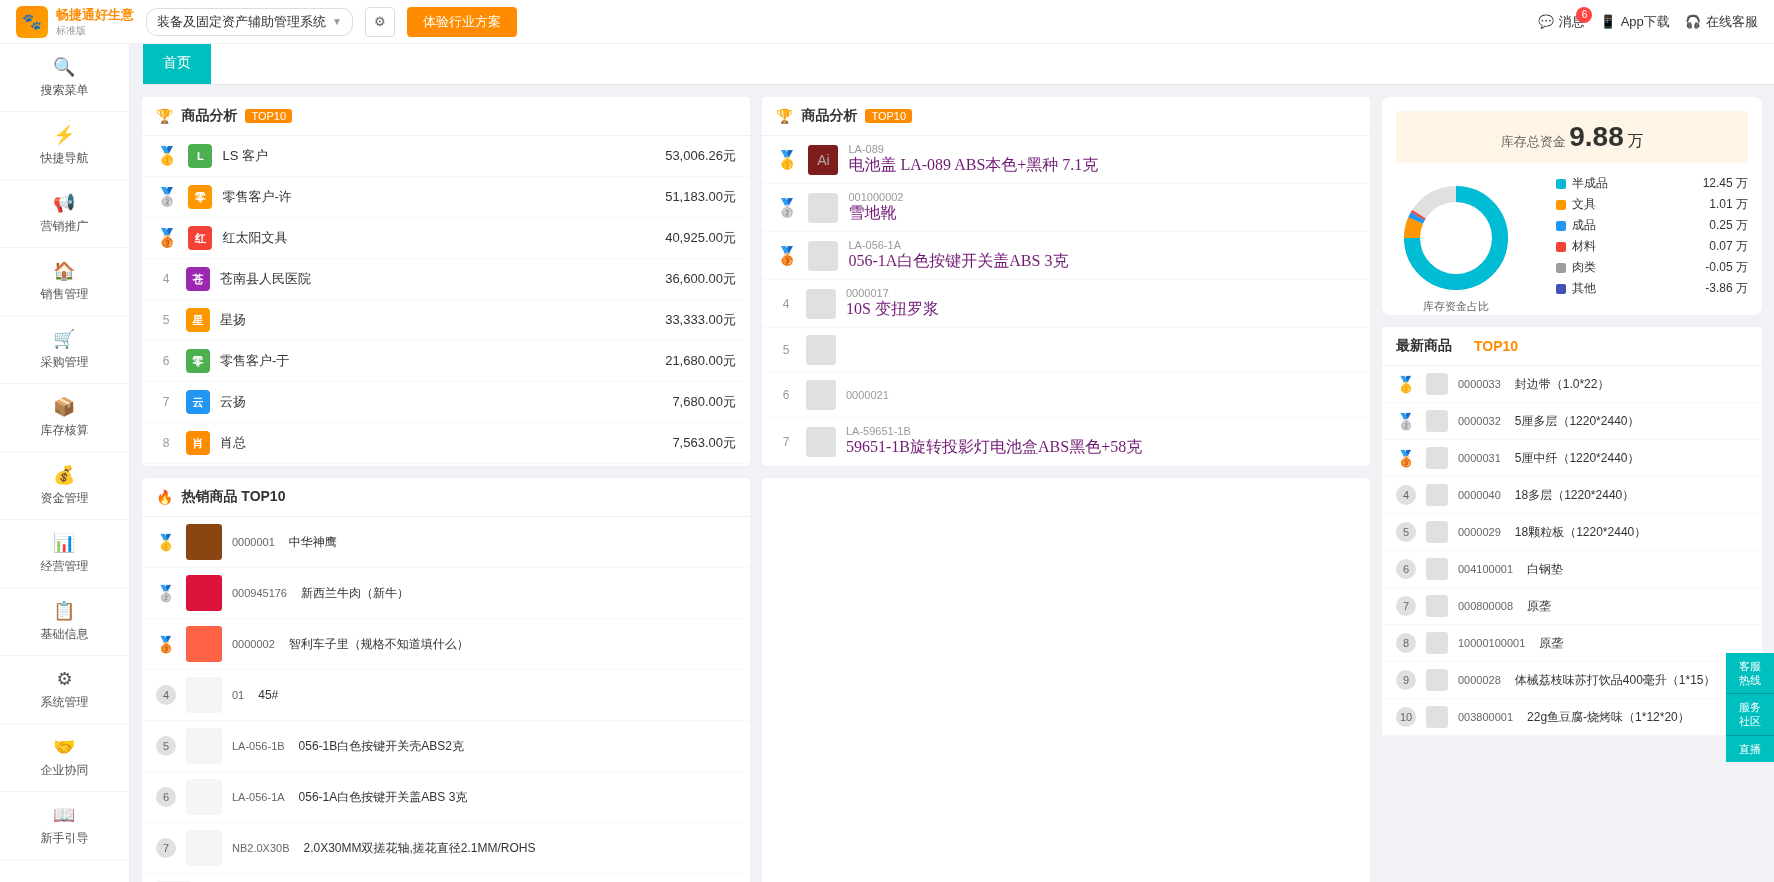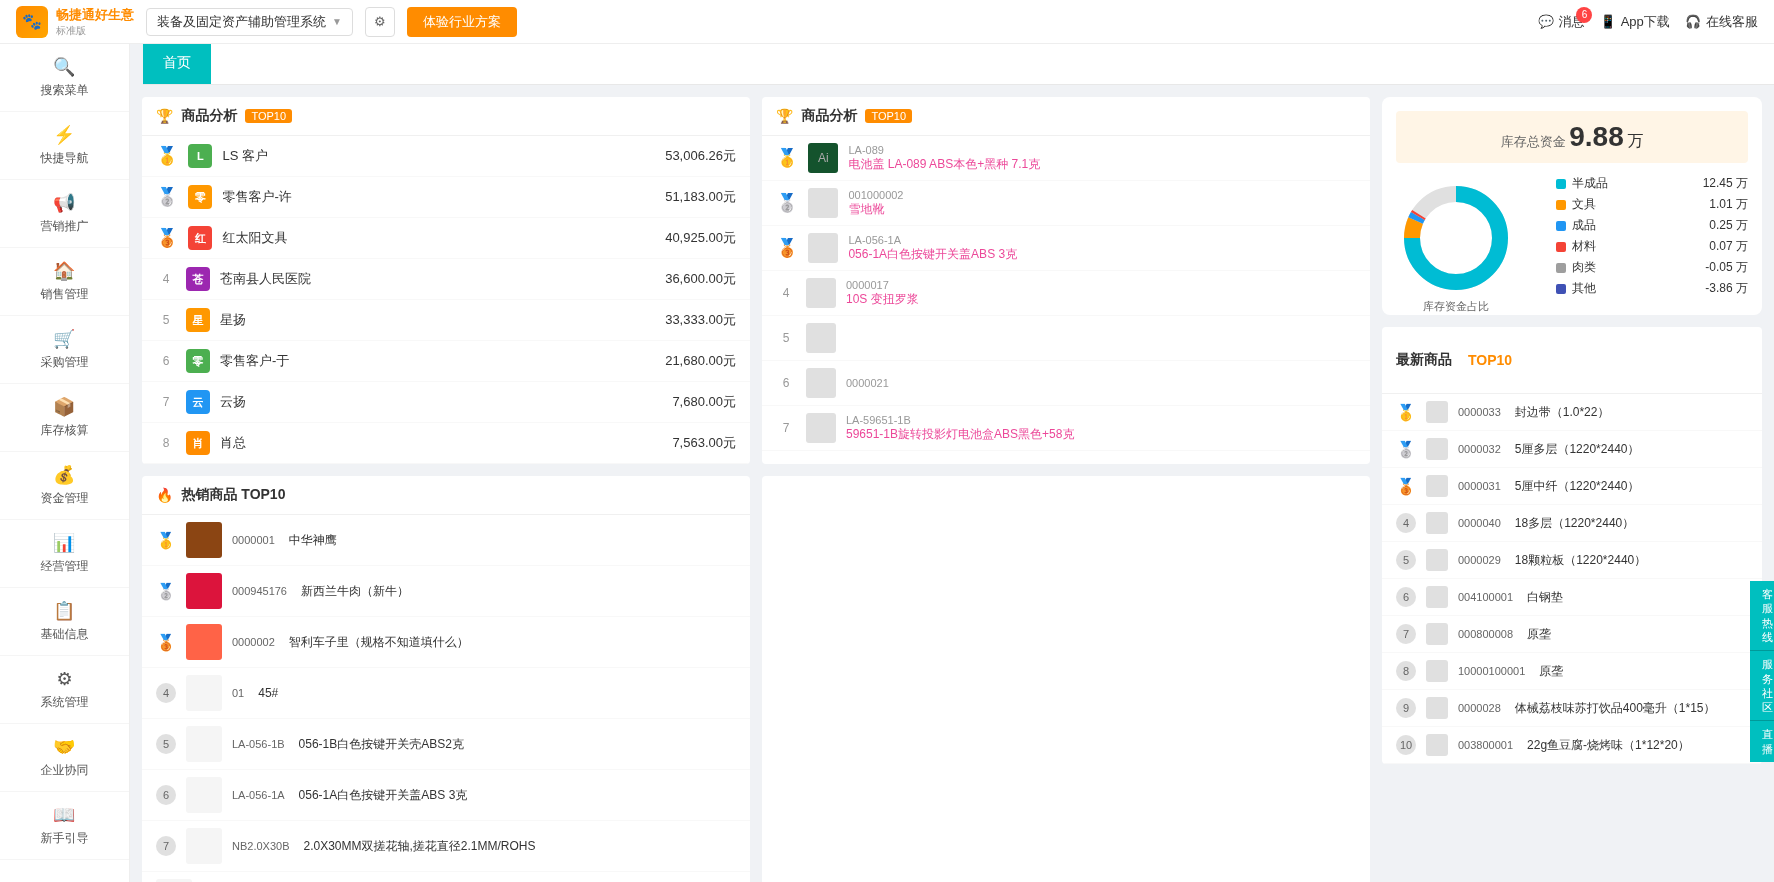--- a/index.html
+++ b/index.html
@@ -31,21 +31,21 @@
       color: #fff; font-size: 10px; font-weight: bold;
     }
     .topbar-center {
       flex: 1;
       display: flex;
       align-items: center;
       gap: 12px;
     }
     .system-selector {
       display: flex; align-items: center; gap: 6px;
-      border: 1px solid #ddd; border-radius: 4px;
+      border: 1px solid #ddd; border-radius: 11px;
       padding: 4px 10px; cursor: pointer; background: #fff;
       font-size: 13px; color: #333;
     }
     .system-selector .arrow { color: #999; font-size: 10px; }
     .gear-btn {
       width: 30px; height: 30px;
       background: none; border: 1px solid #ddd; border-radius: 4px;
       display: flex; align-items: center; justify-content: center;
       cursor: pointer; color: #666;
     }
@@ -156,21 +156,21 @@
       border-bottom: 1px solid #f8f8f8;
       gap: 10px;
     }
     .product-thumb-placeholder {
       width: 30px; height: 30px;
       background: #e8f4e8; border-radius: 3px;
       display: flex; align-items: center; justify-content: center;
       color: #aaa; font-size: 10px;
     }
     .product-code { font-size: 11px; color: #999; }
-    .product-name { font-size: 12px; color: #ec4899; flex: 1; }
+    .product-name { font-size: 16px; color: #701a75; flex: 1; font-family: Liberation Serif, serif; }
 
     
     .inventory-card {
       background: #fff; border-radius: 8px; padding: 14px;
     }
     .inventory-total {
       text-align: center; padding: 10px;
       background: #fff5e6; border-radius: 4px; margin-bottom: 12px;
     }
     .inventory-total .label { font-size: 13px; color: #666; }
@@ -198,24 +198,24 @@
       width: 10px; height: 10px; border-radius: 2px; margin-right: 6px; flex-shrink: 0;
     }
     .legend-left { display: flex; align-items: center; }
     .legend-value { color: #333; font-size: 12px; }
 
     
     .top10-card {
       background: #fff; border-radius: 4px;
     }
     .top10-header {
-      padding: 24px 14px;
+      padding: 10px 14px;
       font-size: 14px; font-weight: bold;
       border-bottom: 1px solid #f0f0f0;
-      display: flex; align-items: center; gap: 16px;
+      display: flex; align-items: center; gap: 22px;
     }
     .top10-header .top-label { color: #ff8c00; font-weight: bold; }
     .top10-item {
       display: flex; align-items: center;
       padding: 7px 14px;
       border-bottom: 1px solid #f8f8f8;
       gap: 10px;
     }
     .item-code { font-size: 11px; color: #666; margin-right: 4px; }
     .item-desc { font-size: 12px; color: #333; flex: 1; }
@@ -242,21 +242,21 @@
       position: fixed;
       right: 0;
       bottom: 120px;
       display: flex;
       flex-direction: column;
       z-index: 200;
     }
     .float-btn {
       background: #00bfbf;
       color: #fff;
-      width: 24px;
+      width: 48px;
       padding: 6px 12px;
       text-align: center;
       font-size: 11px;
       cursor: pointer;
       border-bottom: 1px solid #009999;
       line-height: 1.3;
     }
     .float-btn:last-child { border-bottom: none; }
 
     
@@ -447,21 +447,21 @@
     <div class="card col-mid" style="grid-row:1;">
       <div class="card-header">
         <span>🏆</span>
         <span>商品分析</span>
         <span class="top-badge">TOP10</span>
       </div>
       <div class="scrollable-list">
 
         <div class="product-item">
           <span style="color:#ffd700;font-size:18px;">🥇</span>
-          <div class="product-thumb-placeholder" style="background:#14532d;font-size:12px;color:#aaa;">Ai</div>
+          <div class="product-thumb-placeholder" style="background:#7f1d1d;font-size:14px;color:#aaa;">Ai</div>
           <div style="flex:1;">
             <div class="product-code">LA-089</div>
             <div class="product-name">电池盖 LA-089 ABS本色+黑种 7.1克</div>
           </div>
         </div>
 
         <div class="product-item">
           <span style="color:#c0c0c0;font-size:18px;">🥈</span>
           <div class="product-thumb-placeholder" style="background:#e0e0e0;"></div>
           <div style="flex:1;">

